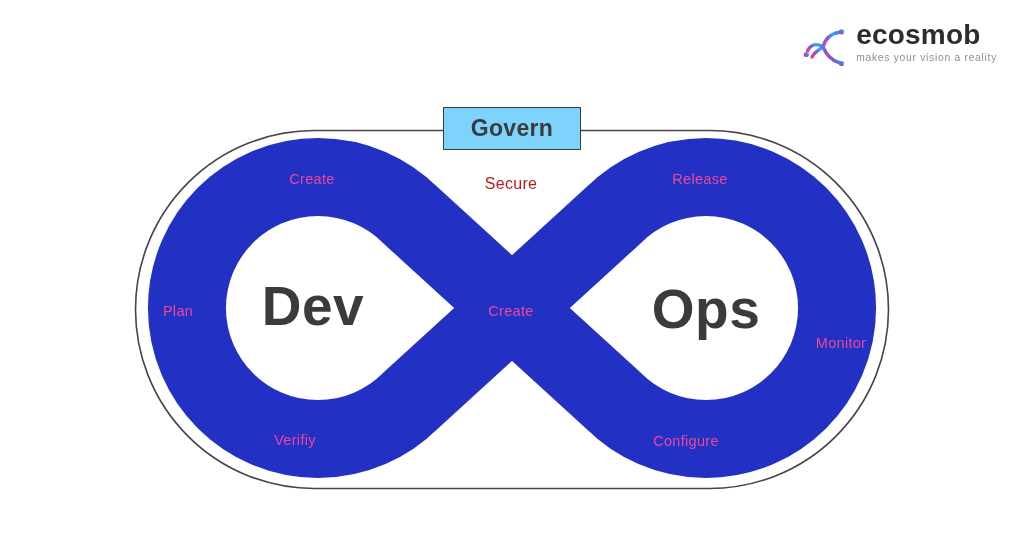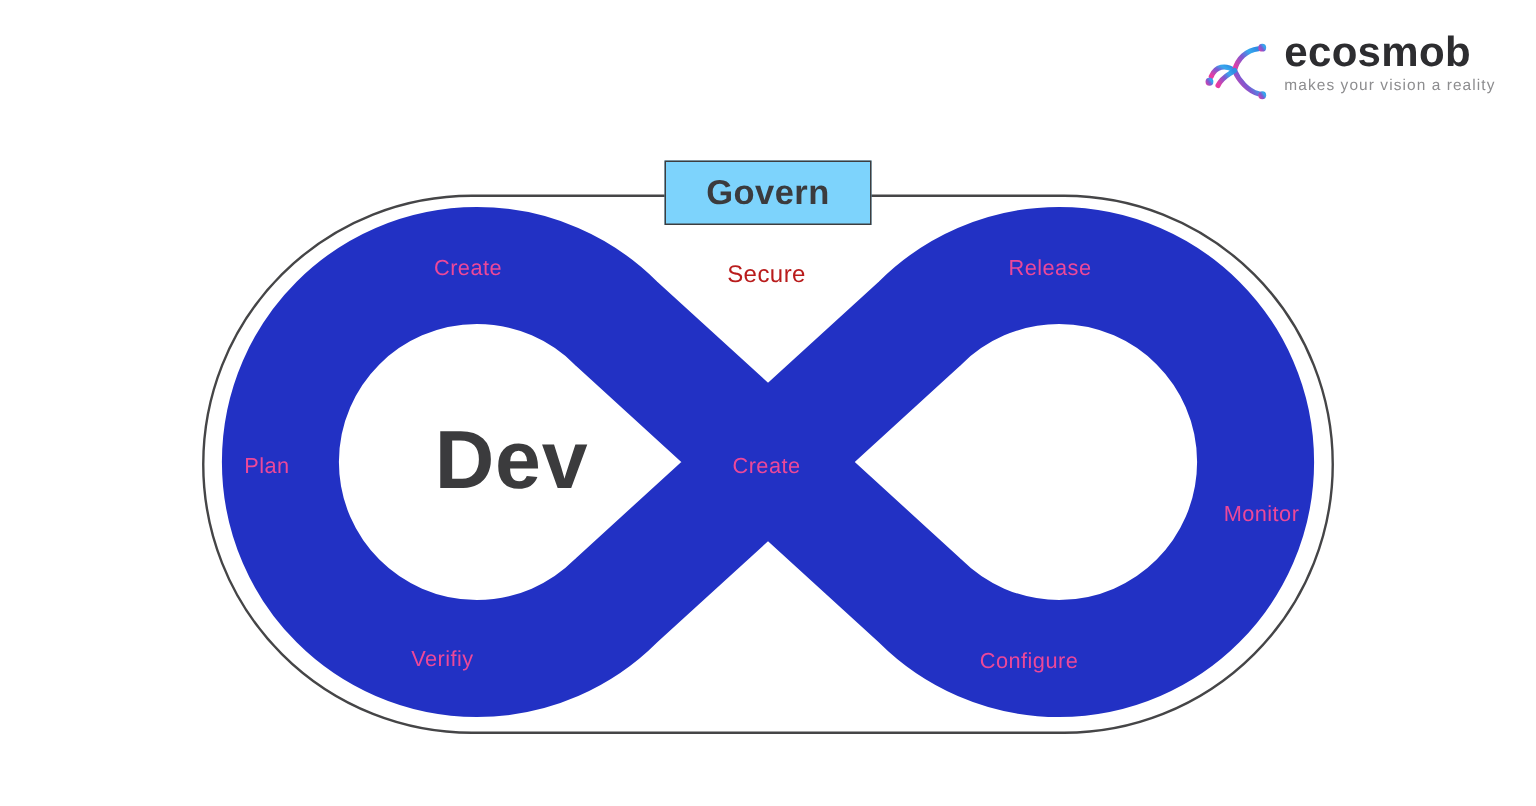--- a/index.html
+++ b/index.html
@@ -42,21 +42,22 @@
 
     <path d="M 410.6 215.4
              A 131 131 0 1 0 410.6 400.6
              L 613.4 215.4
              A 131 131 0 1 1 613.4 400.6
              L 410.6 215.4 Z" fill="none" stroke="#2231C4" stroke-width="78" stroke-linejoin="round"></path>
   </svg>
 
   <div class="tag-box" style="left:443px; top:107px;">Govern</div>
 
-  <div class="lbl lbl-title" style="left:313px; top:306px;margin-left:28px;">Dev</div>
+  <div class="lbl lbl-title" style="left:313px; top:306px;">Dev</div>
+  <div class="lbl lbl-title" style="left:706px; top:309px;">Ops</div>
 
   <div class="lbl lbl-dark" style="left:511px; top:184px;">Secure</div>
   <div class="lbl lbl-white" style="left:511px; top:311px;">Create</div>
 
   <div class="lbl lbl-white" style="left:312px; top:179px;">Create</div>
   <div class="lbl lbl-white" style="left:178px; top:311px;">Plan</div>
   <div class="lbl lbl-white" style="left:295px; top:440px;">Verifiy</div>
 
   <div class="lbl lbl-white" style="left:700px; top:179px;">Release</div>
   <div class="lbl lbl-white" style="left:841px; top:311px;margin-top:32px;">Monitor</div>

